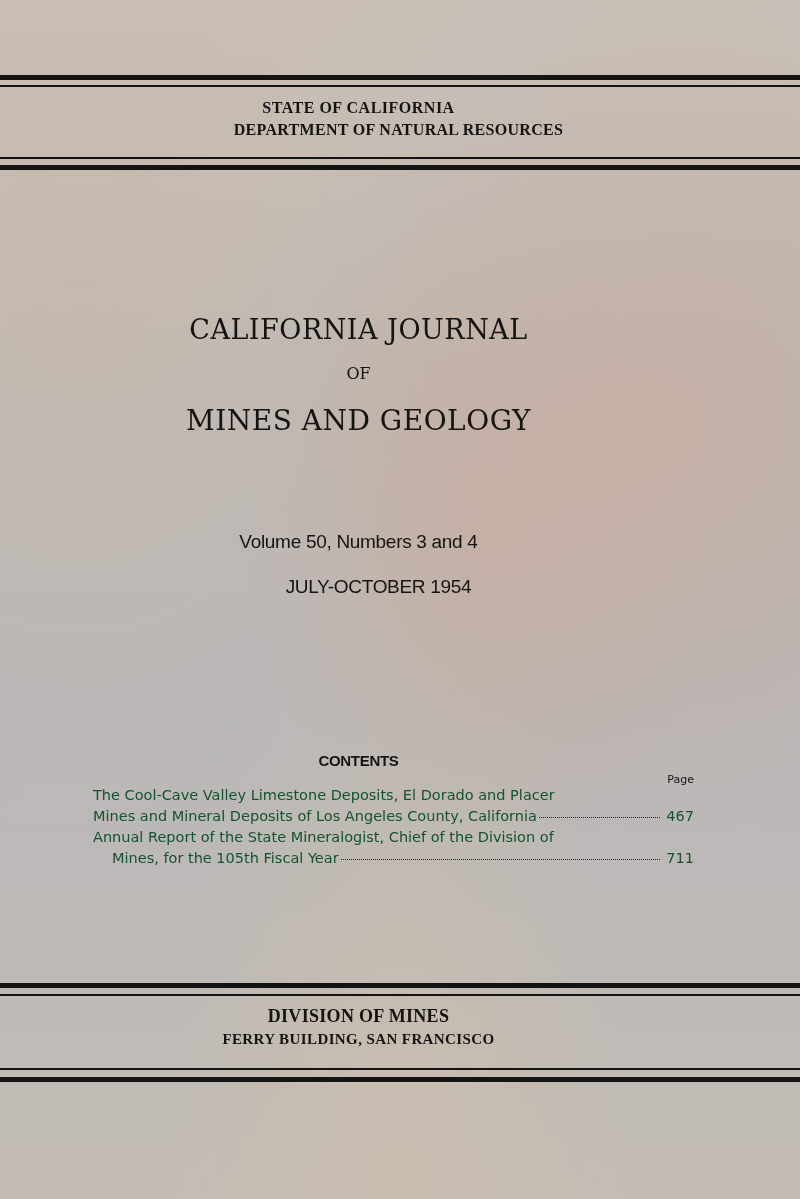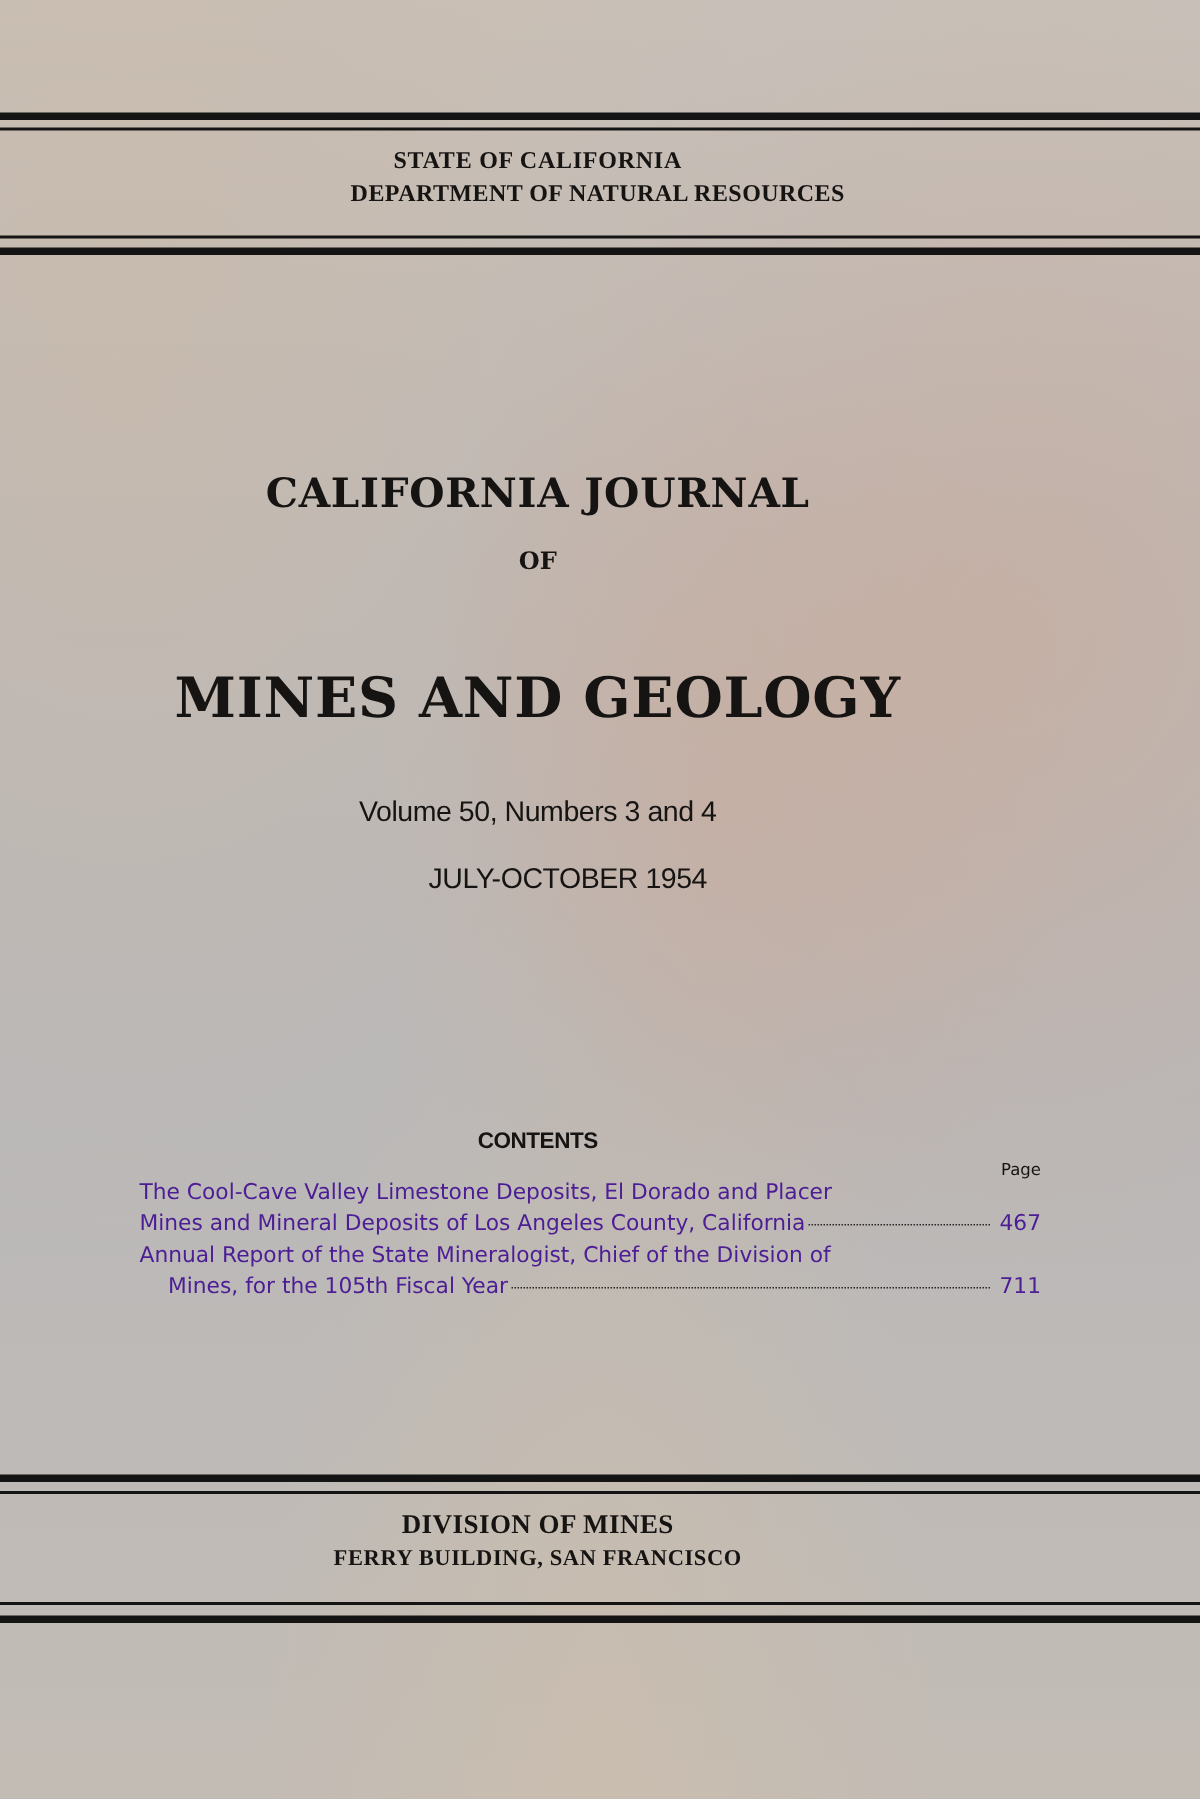--- a/index.html
+++ b/index.html
@@ -11,32 +11,32 @@
         radial-gradient(ellipse at 60% 45%, rgba(214,160,130,0.25) 0%, rgba(214,160,130,0) 35%),
         radial-gradient(ellipse at 10% 20%, rgba(205,185,165,0.5) 0%, rgba(205,185,165,0) 45%),
         radial-gradient(ellipse at 50% 100%, rgba(205,190,170,0.6) 0%, rgba(205,190,170,0) 40%),
         linear-gradient(180deg, #c8c0b8 0%, #bcb9b8 30%, #b9b8b9 60%, #c3bcb5 100%);
       color: #161412;
     }
     .rule { position: absolute; left: 0; width: 800px; background: #141414; }
     .thick { height: 5px; }
     .thin { height: 2px; }
     .center { position: absolute; left: 0; width: 717px; text-align: center; }
-    .slab { font-family: "DejaVu Serif", serif; font-weight: bold; }
+    .slab { font-family: "DejaVu Serif", serif; font-weight: normal; }
     .cond { font-family: "Liberation Serif", serif; font-weight: bold; }
     #state { top: 99px; font-size: 16px; letter-spacing: 0.5px; }
     #dept { top: 121px; font-size: 16px; letter-spacing: 0.3px; margin-left: 40px; }
     #title1 { top: 314px; font-size: 27px; letter-spacing: 0.5px; }
     #title2 { top: 364px; font-size: 16px; }
-    #title3 { top: 404px; font-size: 37px; letter-spacing: 0.5px; margin-top: 39px; }
+    #title3 { top: 404px; font-size: 28px; letter-spacing: 0.5px; }
     .vol { font-family: Liberation Sans, sans-serif; font-weight: normal; font-size: 19px; letter-spacing: -0.3px; }
     #vol1 { top: 531px; }
     #vol2 { top: 576px; padding-left: 20px; }
     #contents-title { top: 752px; font-family: Liberation Sans, sans-serif; font-weight: bold; font-size: 15px; letter-spacing: -0.3px; }
-    .toc { position: absolute; left: 93px; width: 601px; font-family: "DejaVu Sans", sans-serif; font-size: 14.5px; color: #4c1d95; }
+    .toc { position: absolute; left: 93px; width: 601px; font-family: "DejaVu Sans", sans-serif; font-size: 14.5px; color: #14532d; }
     .toc .line { display: flex; align-items: baseline; height: 21px; white-space: nowrap; }
     .toc .indent { padding-left: 19px; }
     .toc .leader { flex: 1; border-bottom: 1px dotted #2a2624; margin: 0 6px 0 2px; transform: translateY(-3px); }
     .toc .page { text-align: right; }
     #page-label { position: absolute; top: 773px; left: 655px; width: 39px; text-align: right; font-family: "DejaVu Sans", sans-serif; font-size: 11px; }
     #division { top: 1006px; font-size: 18px; letter-spacing: 0.3px; }
     #ferry { top: 1031px; font-size: 15px; letter-spacing: 0.4px; }
   </style>
 </head>
 <body>

